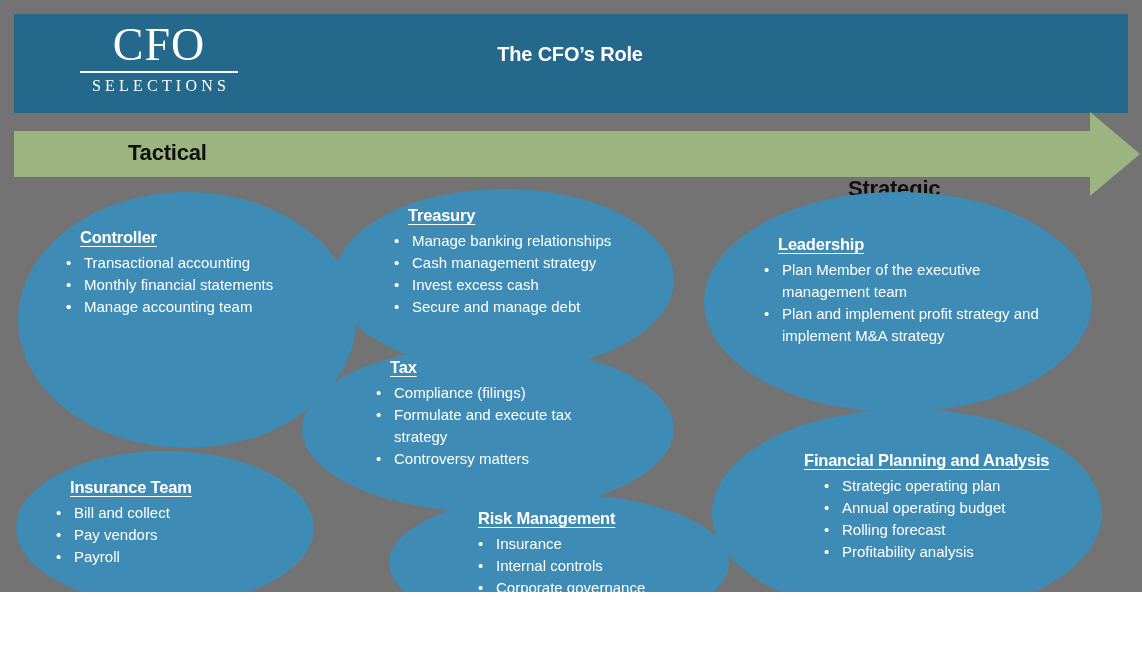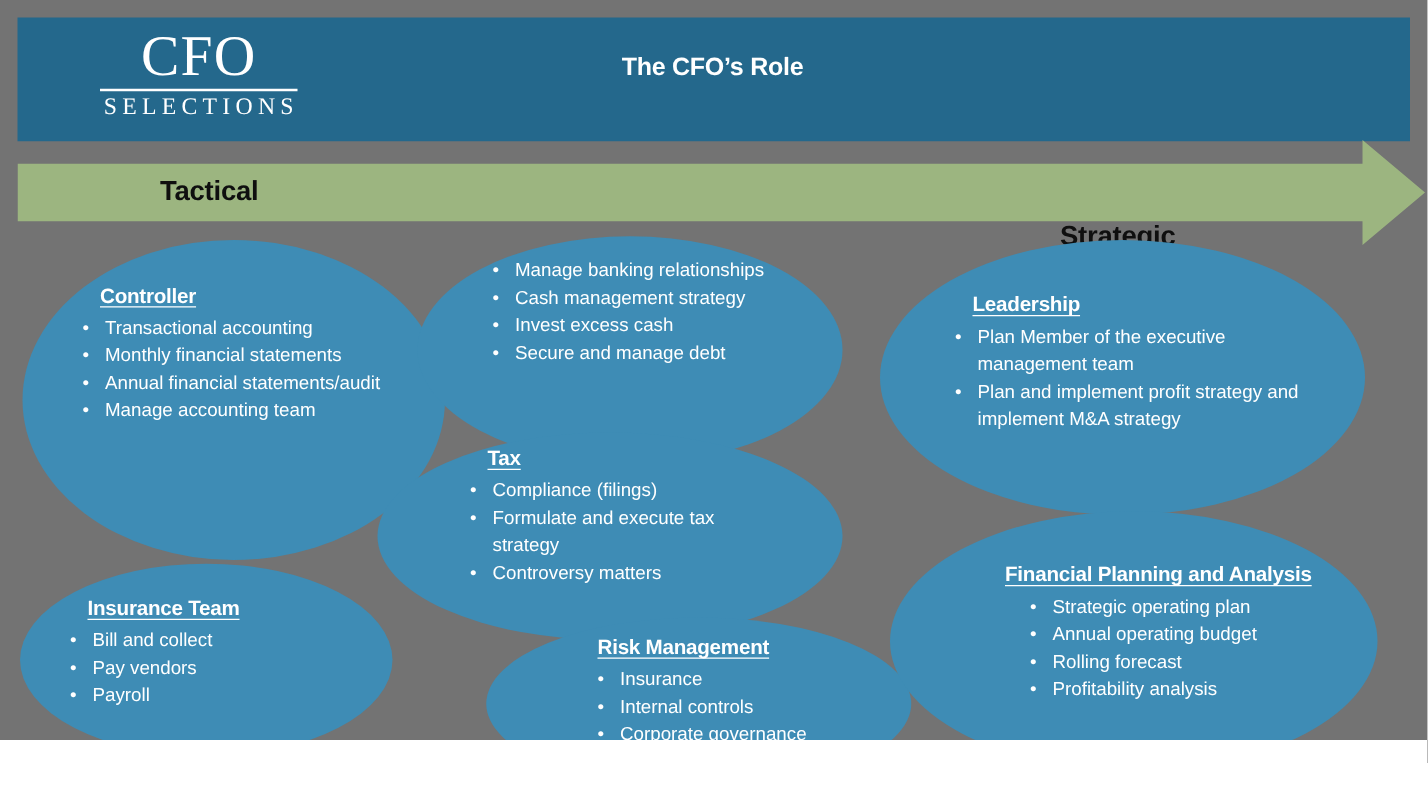--- a/index.html
+++ b/index.html
@@ -48,21 +48,21 @@
     display: block;
   }
   .logo-rule {
     width: 158px;
     height: 2px;
     background: #ffffff;
     margin: 1px auto 3px auto;
   }
   .logo-selections {
     font-family: "Liberation Serif", serif;
-    font-size: 19px;
+    font-size: 16px;
     line-height: 20px;
     letter-spacing: 4.2px;
     color: #ffffff;
     display: block;
     padding-left: 4px;
   }
   .slide-title {
     position: absolute;
     left: 300px;
     top: 43px;
@@ -170,26 +170,27 @@
 
   <div class="ellipse" style="left:389px; top:494px; width:340px; height:138px;"></div>
 
   <div class="ellipse" style="left:712px; top:409px; width:390px; height:208px;"></div>
 
   <div class="bubble-content" style="left:62px; top:228px; width:270px;">
     <div class="bubble-title title-indent-1">Controller</div>
     <ul class="bubble-list">
       <li><span class="bullet">•</span><span>Transactional accounting</span></li>
       <li><span class="bullet">•</span><span>Monthly financial statements</span></li>
-      <li><span class="bullet">•</span><span>Annual financial statements/audit</span></li>
+      <li><span class="bullet">•</span></li>
       <li><span class="bullet">•</span><span>Manage accounting team</span></li>
     </ul>
   </div>
 
   <div class="bubble-content" style="left:390px; top:206px; width:290px;">
+    <div class="bubble-title title-indent-1">Treasury</div>
     <ul class="bubble-list">
       <li><span class="bullet">•</span><span>Manage banking relationships</span></li>
       <li><span class="bullet">•</span><span>Cash management strategy</span></li>
       <li><span class="bullet">•</span><span>Invest excess cash</span></li>
       <li><span class="bullet">•</span><span>Secure and manage debt</span></li>
     </ul>
   </div>
 
   <div class="bubble-content" style="left:760px; top:235px; width:296px;">
     <div class="bubble-title title-indent-1">Leadership</div>

